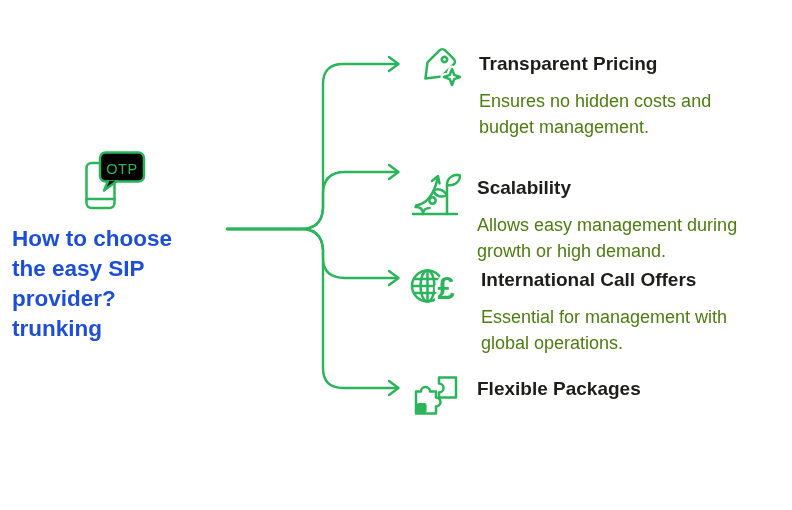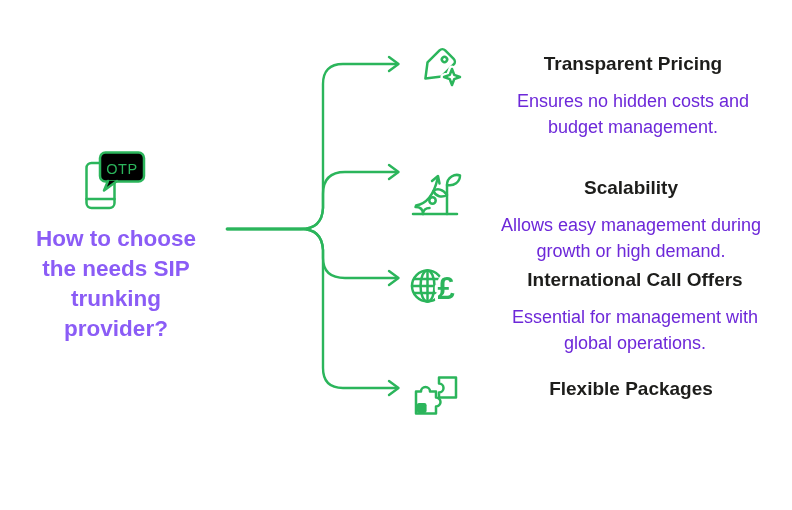--- a/index.html
+++ b/index.html
@@ -6,26 +6,26 @@
   .canvas{
     position:relative;width:792px;height:510px;background:#ffffff;
     font-family:"Liberation Sans",sans-serif;overflow:hidden;color:#1d1d1b;
   }
   svg{display:block;}
   .connectors{position:absolute;left:0;top:0;}
   .connectors path{stroke:#2bb55b;stroke-width:2.4;fill:none;stroke-linecap:round;stroke-linejoin:round;}
 
   .center-block{position:absolute;left:12px;top:150px;width:208px;}
   .center-icon{margin:0 auto;}
-  .question{margin-top:12px;text-align:center;font-size:22.5px;line-height:30px;font-weight:700;color:#8b5cf6;}
+  .question{margin-top:12px;font-size:22.5px;line-height:30px;font-weight:700;color:#1d4ed8;}
 
   .item{position:absolute;left:410px;display:flex;align-items:flex-start;}
-  .item .txt{margin-left:29px;padding-top:8px;width:280px;text-align:center;}
+  .item .txt{margin-left:15px;padding-top:8px;width:280px;}
   .item .title{font-size:19px;line-height:23px;font-weight:700;color:#1d1d1b;}
-  .item .desc{margin-top:13px;font-size:18px;line-height:26px;font-weight:500;color:#6d28d9;}
+  .item .desc{margin-top:13px;font-size:18px;line-height:26px;font-weight:500;color:#4d7c0f;}
 
   .ico{flex:none;}
   .ico .s{stroke:#2bb55b;stroke-width:2.5;fill:none;stroke-linecap:round;stroke-linejoin:round;}
   .ico .halo{stroke:#ffffff;stroke-width:7;fill:#ffffff;stroke-linejoin:round;}
   .ico .fillg{fill:#2bb55b;stroke:none;}
   .ico text{font-family:"Liberation Sans",sans-serif;font-weight:700;}
 </style>
 </head>
 <body>
 
@@ -47,23 +47,23 @@
       <g class="s" fill="none" stroke="#2bb55b" stroke-width="2.5" stroke-linecap="round" stroke-linejoin="round">
         <rect x="3.5" y="13" width="28" height="45" rx="5"></rect>
         <path d="M3.5,49 H31.5"></path>
       </g>
       <rect x="17" y="2.5" width="44" height="29" rx="5.5" class="whitefill" stroke="#2bb55b" stroke-width="2.5"></rect>
       <path d="M25,31 L21,40.5 L34,31" class="whitefill" stroke="#2bb55b" stroke-width="2.5" stroke-linejoin="round" stroke-linecap="round"></path>
       <text x="39" y="23.5" text-anchor="middle" font-size="14.5" letter-spacing="0.5" fill="#2bb55b">OTP</text>
     </svg>
     <div class="question">
       <div class="q-line">How to choose</div>
-      <div class="q-line">the needs SIP</div>
+      <div class="q-line">the easy SIP</div>
+      <div class="q-line">provider?</div>
       <div class="q-line">trunking</div>
-      <div class="q-line">provider?</div>
     </div>
   </div>
 
   <div class="item" style="top:44px;">
     <svg class="ico" width="54" height="54" viewBox="0 0 54 54">
       <g transform="rotate(45 26 24)">
         <path class="s" d="M16,9 a4,4 0 0 1 4,-4 h12 a4,4 0 0 1 4,4 v17 l-10,13 -10,-13 z"></path>
         <circle class="s" cx="26" cy="12" r="2.6"></circle>
       </g>
       <path class="halo" d="M42,25 L44.2,30.8 50,33 44.2,35.2 42,41 39.8,35.2 34,33 39.8,30.8 Z"></path>

